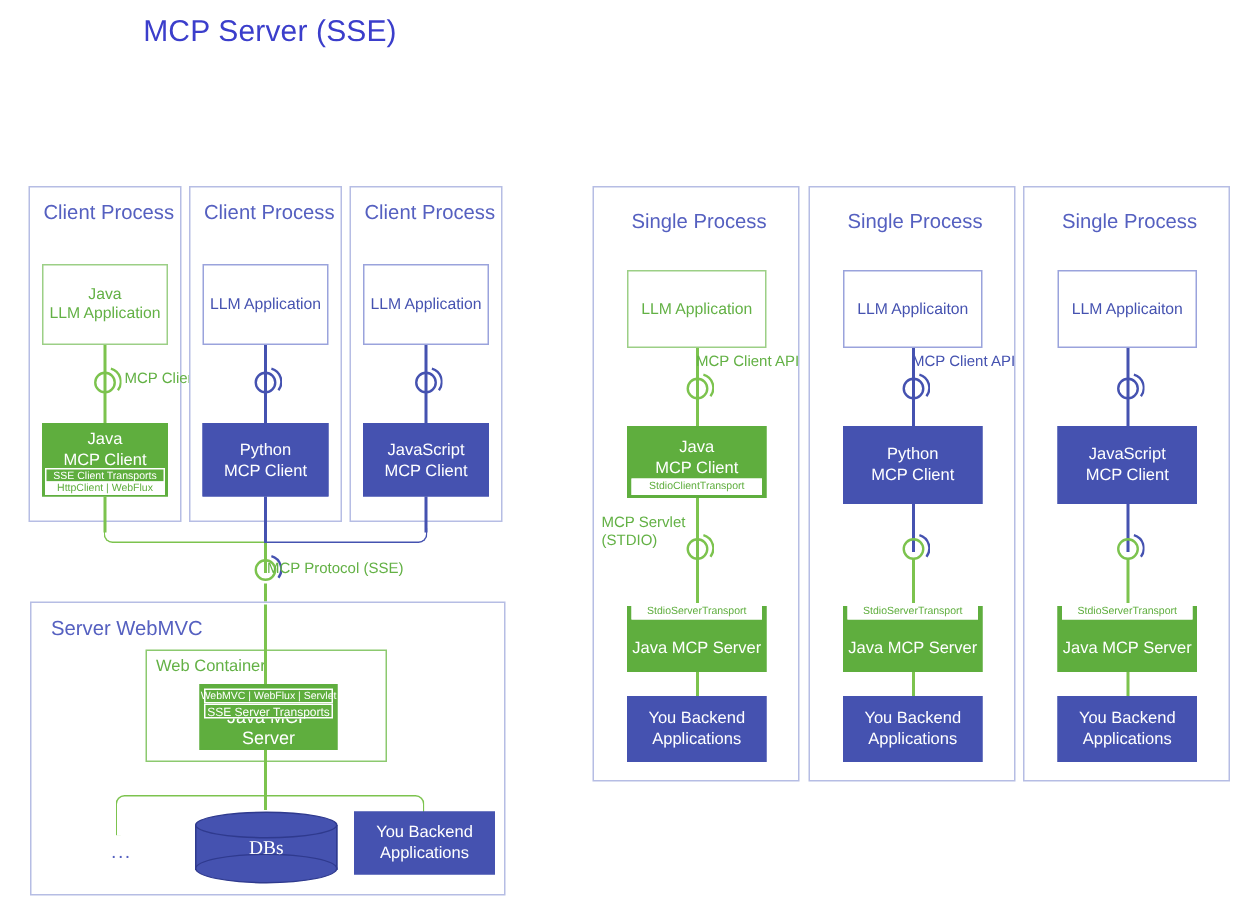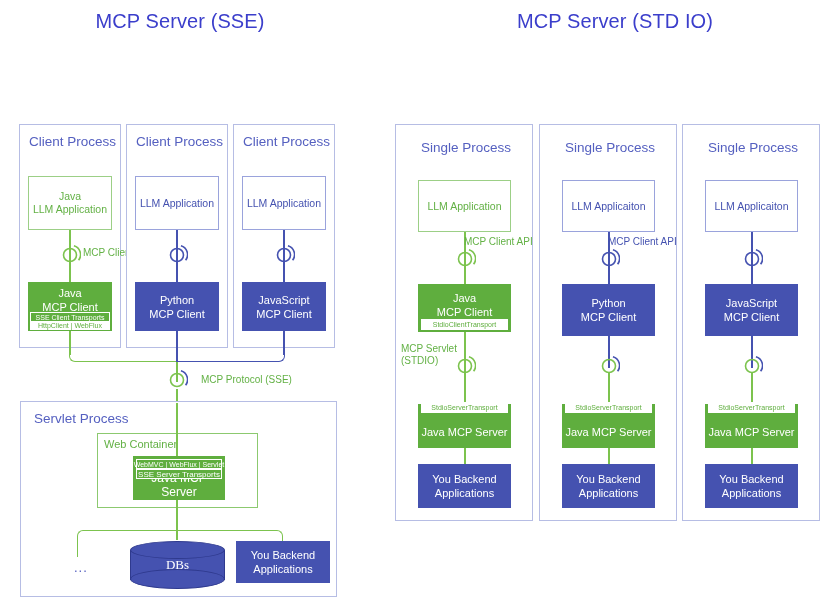--- a/index.html
+++ b/index.html
@@ -183,21 +183,20 @@
     color: #ffffff;
     font-size: 13px;
   }
 </style>
 </head>
 <body>
 
 <div class="canvas">
 
   <div class="title" style="left:20px; top:10px; width:320px;">MCP Server (SSE)</div>
-  <div class="title" style="left:455px; top:10px; width:320px;">MCP Server (STD IO)</div>
 
   <div class="process-box" style="left:19px; top:124px; width:102px; height:224px;"></div>
   <div class="proc-label" style="left:29px; top:134px;">Client Process</div>
 
   <div class="plain-box green" style="left:28px; top:176px; width:84px; height:54px;">
     <div>
       <span>Java</span><br>
       <span>LLM Application</span>
     </div>
   </div>
@@ -268,25 +267,25 @@
 
   <div class="vline blue-stroke" style="left:176px; top:331px; height:36px;"></div>
 
   <div class="vline green-stroke" style="left:176px; top:362px; height:20px;"></div>
   <div class="socket" style="left:166px; top:369px;">
     <svg width="22" height="22" viewBox="0 0 22 22">
       <circle cx="11" cy="11" r="6.5" fill="none" stroke="#7cc34e" stroke-width="1.6"></circle>
       <path d="M 3.4 4.4 A 9.2 9.2 0 0 1 18.6 4.4" fill="none" stroke="#4552b0" stroke-width="1.6" transform="rotate(72 11 11)"></path>
     </svg>
   </div>
-  <div class="conn-label green" style="left:201px; top:374px;">MCP Protocol (SSE)</div>
+  <div class="conn-label green" style="left:178px; top:374px;">MCP Protocol (SSE)</div>
   <div class="vline green-stroke" style="left:176px; top:389px; height:14px;"></div>
 
   <div class="process-box" style="left:20px; top:401px; width:317px; height:196px;"></div>
-  <div class="proc-label" style="left:34px; top:411px;">Servlet Process</div>
+  <div class="proc-label" style="left:34px; top:411px;">Server WebMVC</div>
 
   <div class="web-container" style="left:97px; top:433px; width:161px; height:75px;">
     <div class="web-container-label">Web Container</div>
   </div>
 
   <div class="vline green-stroke" style="left:176px; top:403px; height:55px;"></div>
 
   <div class="block green" style="left:133px; top:456px; width:92px; height:44px;">
     <span class="line" style="margin-top:14px; font-size:12px;">Java MCP Server</span>
   </div>

